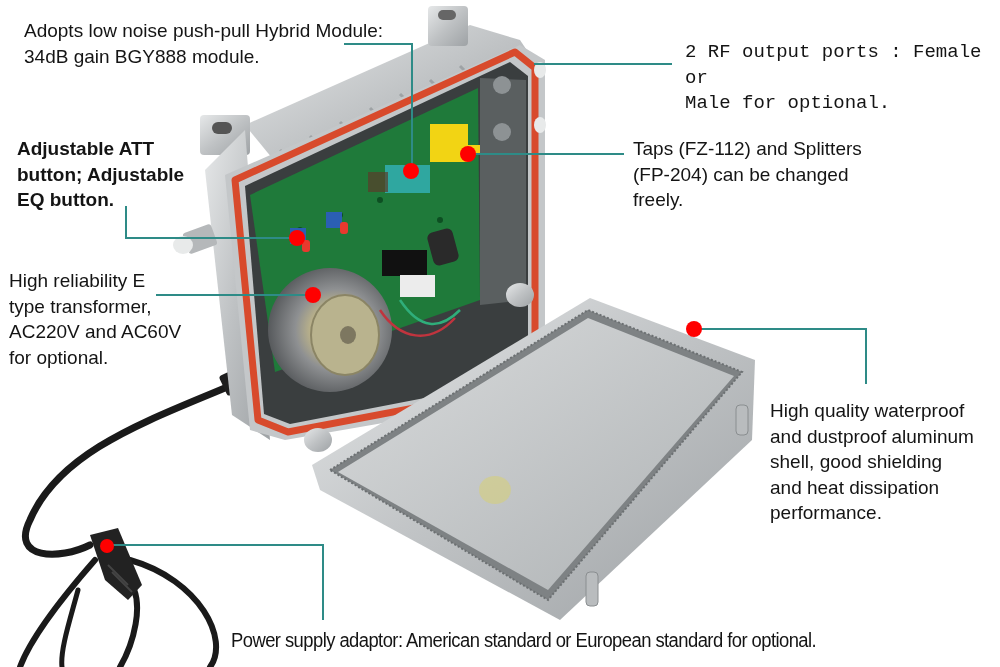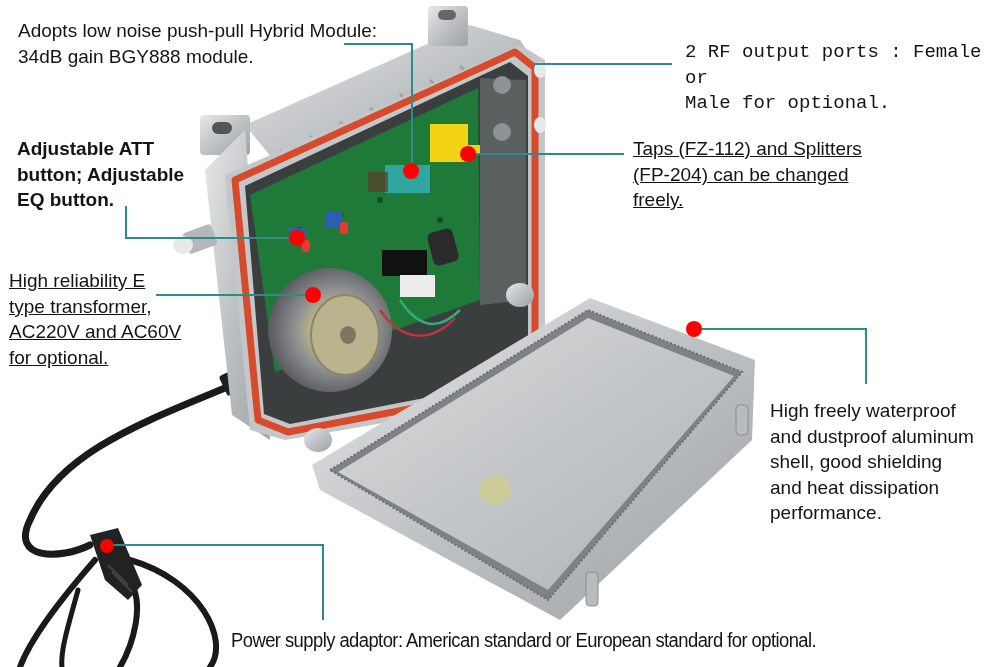--- a/index.html
+++ b/index.html
@@ -158,38 +158,38 @@
   <g fill="#ff0000">
     <circle cx="411" cy="171" r="8"></circle>
     <circle cx="468" cy="154" r="8"></circle>
     <circle cx="297" cy="238" r="8"></circle>
     <circle cx="313" cy="295" r="8"></circle>
     <circle cx="694" cy="329" r="8"></circle>
     <circle cx="107" cy="546" r="7"></circle>
   </g>
 </svg>
 
-<div class="callout" style="left:18px; top:18px;">Adopts low noise push-pull Hybrid Module:
+<div class="callout" style="left:24px; top:18px;">Adopts low noise push-pull Hybrid Module:
 34dB gain BGY888 module.</div>
 
 <div class="callout" style="left:685px; top:40px;font-family:Liberation Mono, monospace;">2 RF output ports : Female or
 Male for optional.</div>
 
 <div class="callout" style="left:17px; top:136px;font-weight:bold;">Adjustable ATT
 button; Adjustable
 EQ button.</div>
 
-<div class="callout" style="left:633px; top:136px;text-decoration:underline;">Taps (FZ-112) and Splitters
+<div class="callout" style="left:633px; top:136px;">Taps (FZ-112) and Splitters
 (FP-204) can be changed
 freely.</div>
 
-<div class="callout" style="left:9px; top:268px;text-decoration:underline;">High reliability E
+<div class="callout" style="left:9px; top:268px;">High reliability E
 type transformer,
 AC220V and AC60V
 for optional.</div>
 
-<div class="callout" style="left:770px; top:398px;">High freely waterproof
+<div class="callout" style="left:770px; top:398px;">High quality waterproof
 and dustproof aluminum
 shell, good shielding
 and heat dissipation
 performance.</div>
 
 <div class="callout bottom" style="left:231px; top:628px;">Power supply adaptor: American standard or European standard for optional.</div>
 
 </body></html>

